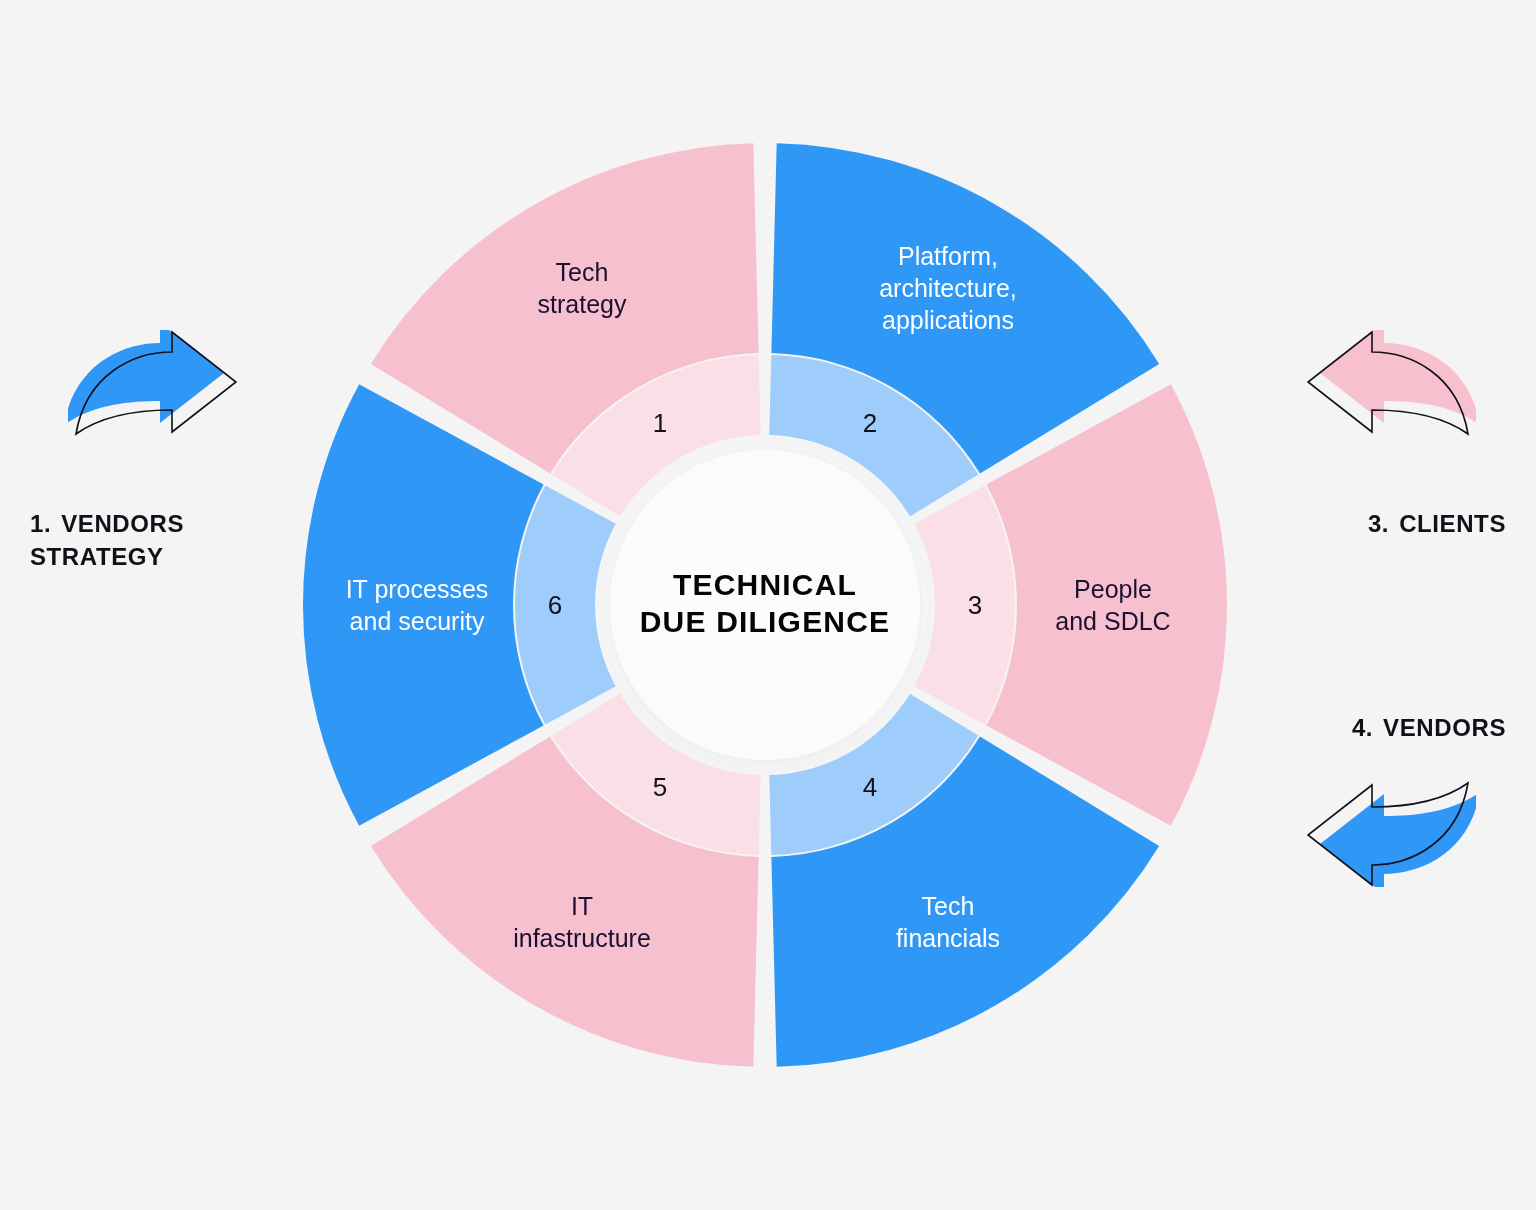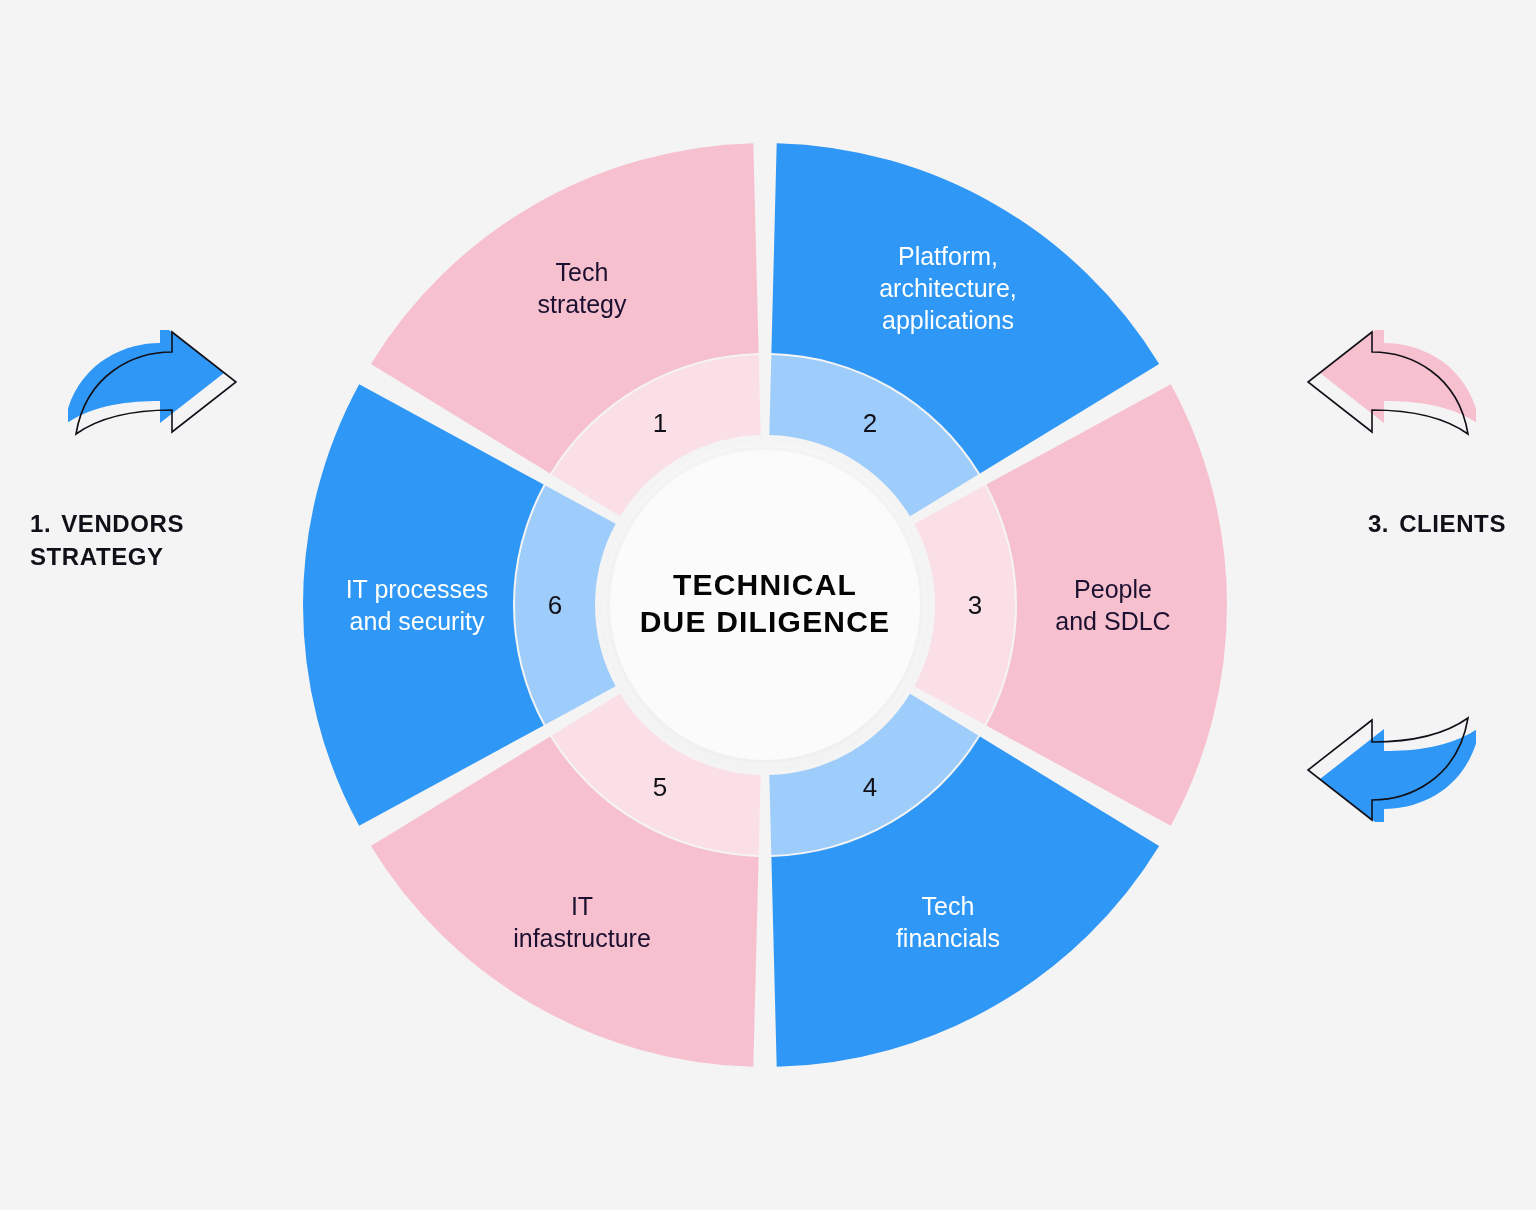--- a/index.html
+++ b/index.html
@@ -139,20 +139,23 @@
           <path d="M8 104 C 18 44, 66 22, 104 22 L 104 2 L 168 52 L 104 102 L 104 80 C 72 80, 36 84, 8 104 Z" fill="none" stroke="#111018" stroke-width="1.6"></path>
         </g>
       </svg>
     </div>
     <div class="side-label">
       <span class="num">3.</span><span>CLIENTS</span>
     </div>
   </div>
 
   <div class="side-item right" id="item-4">
+    <div class="side-label">
+      <span class="num">4.</span><span>VENDORS</span>
+    </div>
     <div class="arrow-box">
       <svg viewBox="0 0 190 120" width="190" height="120" xmlns="http://www.w3.org/2000/svg">
         <g transform="translate(190,120) scale(-1,-1)">
           <path d="M8 104 C 18 44, 66 22, 104 22 L 104 2 L 168 52 L 104 102 L 104 80 C 72 80, 36 84, 8 104 Z" fill="#2f97f5" transform="translate(-12,-9)"></path>
           <path d="M8 104 C 18 44, 66 22, 104 22 L 104 2 L 168 52 L 104 102 L 104 80 C 72 80, 36 84, 8 104 Z" fill="none" stroke="#111018" stroke-width="1.6"></path>
         </g>
       </svg>
     </div>
   </div>
 

